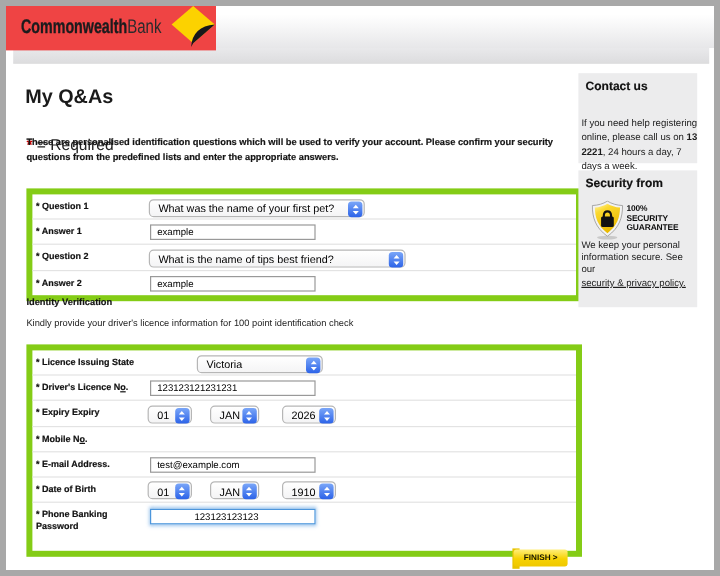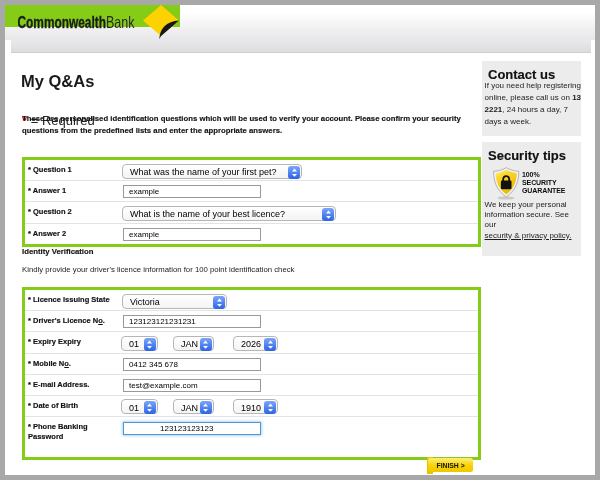--- a/index.html
+++ b/index.html
@@ -1,49 +1,49 @@
 <!DOCTYPE html>
 <html><head>
 <meta charset="utf-8">
 <style>
 html,body{margin:0;padding:0;}
 body{width:600px;height:480px;font-family:"Liberation Sans",sans-serif;-webkit-font-smoothing:antialiased;}
 #page{position:absolute;left:0;top:0;width:600px;height:480px;background:#a8a8a8;will-change:transform;}
 #inner{position:absolute;left:5px;top:5px;width:590px;height:470px;background:#fff;overflow:hidden;}
 
 #hdrgrad{position:absolute;left:0;top:0;width:590px;height:35px;background:linear-gradient(#ffffff 20%,#e7e7e9 100%);}
-#logobox{position:absolute;left:0;top:0;width:175px;height:22px;background:#84cc16;}
+#logobox{position:absolute;left:0;top:0;width:175px;height:37px;background:#ef4444;}
 #graybar{position:absolute;left:6px;top:35px;width:580px;height:12px;background:linear-gradient(#e9e9eb,#dddddf);border-bottom:1px solid #cfcfd1;}
 
 h1{position:absolute;left:16px;top:67px;margin:0;font-size:16.5px;color:#1a1a1a;}
 #req{position:absolute;left:17px;top:108px;font-size:13px;color:#222;}
 #req b{color:#c00;font-weight:bold;}
 #intro{position:absolute;left:17px;top:107.5px;font-size:7.75px;font-weight:bold;color:#151515;line-height:12px;-webkit-text-stroke:0.15px #151515;}
 
-.ftable{position:absolute;left:17px;width:453px;border:3px solid #84cc16;background:#fff;}
+.ftable{position:absolute;left:17px;width:453px;border:5px solid #84cc16;background:#fff;}
 #table1{top:152px;}
 #table2{top:282px;}
 .frow{position:relative;border-bottom:1px solid #e3e3e3;height:20.2px;}
 .frow:last-child{border-bottom:none;}
 .frow.tall{height:40px;}
 .flabel{position:absolute;left:3px;top:5px;font-size:7.5px;font-weight:bold;color:#111;line-height:10px;-webkit-text-stroke:0.15px #111;}
 
 .msel{position:absolute;left:97px;top:3.5px;height:15px;border:1px solid #b6b6b6;border-radius:4px;background:linear-gradient(#ffffff,#f4f4f5);box-sizing:border-box;}
 .msel .txt{position:absolute;left:7px;top:2.5px;font-size:9px;color:#000;white-space:nowrap;}
 .msel .btn{position:absolute;right:1px;top:1px;width:12px;height:13px;border-radius:3px;background:linear-gradient(#7aa6f8,#2c63e8);}
 .msel .btn svg{position:absolute;left:2.5px;top:2px;}
 
 .tinput{position:absolute;left:98px;top:4px;width:138px;height:13px;box-sizing:border-box;border:1px solid #999;background:#fff;font-size:8px;color:#000;padding:0 0 0 5px;line-height:11px;}
 .tinput.focus{border:1px solid #4c96dc;box-shadow:0 0 3px 1.2px rgba(95,160,225,.65);}
 
 .sbox{position:absolute;left:477px;width:99px;background:#ececed;}
 #contact{top:56px;height:75px;}
 #sectips{top:137px;height:114px;}
-.sbox h3{margin:0;position:absolute;left:6px;top:6px;font-size:13px;color:#111;-webkit-text-stroke:0.15px #111;}
-.sbox .body{position:absolute;left:2.5px;top:19px;width:108px;font-size:8px;color:#1c1c1c;line-height:11.9px;}
+.sbox h3{margin:0;position:absolute;left:6px;top:6px;font-size:10px;color:#111;-webkit-text-stroke:0.15px #111;}
+.sbox .body{position:absolute;left:2.5px;top:36px;width:108px;font-size:8px;color:#1c1c1c;line-height:11.9px;}
 #sectips .body{top:58px;line-height:10.2px;}
 .link{text-decoration:underline;}
 #shield{position:absolute;left:11px;top:25px;}
 #guar{position:absolute;left:40px;top:29px;font-size:7px;font-weight:bold;color:#0d0d0d;line-height:8px;letter-spacing:-0.1px;}
 
 #idv{position:absolute;left:17px;top:242px;font-size:7.75px;font-weight:bold;color:#151515;-webkit-text-stroke:0.15px #151515;}
 #idvsub{position:absolute;left:17px;top:259.5px;font-size:7.75px;color:#222;}
 
 #finish{position:absolute;left:422px;top:453px;width:46px;height:14px;}
 #finish .tab{position:absolute;left:0;top:-1.5px;width:6px;height:17px;background:#e7c300;}
@@ -83,42 +83,42 @@
             </span>
           </div>
     </div>
     <div class="frow">
       <span class="flabel">* Answer 1</span>
       <div class="tinput">example</div>
     </div>
     <div class="frow">
       <span class="flabel">* Question 2</span>
       <div class="msel" style="width:214px;">
-            <span class="txt">What is the name of your best licence?</span>
+            <span class="txt">What is the name of tips best friend?</span>
             <span class="btn">
               <svg width="7" height="9.4" viewBox="0 0 7 9.4">
                 <path d="M3.5,0.6 L6,3.5 L1,3.5 Z" fill="#fff"></path>
                 <path d="M3.5,8.8 L6,5.9 L1,5.9 Z" fill="#fff"></path>
               </svg>
             </span>
           </div>
     </div>
     <div class="frow">
       <span class="flabel">* Answer 2</span>
       <div class="tinput">example</div>
     </div>
   </div>
 
   <div id="idv">Identity Verification</div>
   <div id="idvsub">Kindly provide your driver's licence information for 100 point identification check</div>
 
   <div class="ftable" id="table2">
     <div class="frow">
       <span class="flabel">* Licence Issuing State</span>
-      <div class="msel" style="width:105px;">
+      <div class="msel" style="width:105px;margin-left:40px;">
             <span class="txt">Victoria</span>
             <span class="btn">
               <svg width="7" height="9.4" viewBox="0 0 7 9.4">
                 <path d="M3.5,0.6 L6,3.5 L1,3.5 Z" fill="#fff"></path>
                 <path d="M3.5,8.8 L6,5.9 L1,5.9 Z" fill="#fff"></path>
               </svg>
             </span>
           </div>
     </div>
     <div class="frow">
@@ -150,21 +150,20 @@
             <span class="btn">
               <svg width="7" height="9.4" viewBox="0 0 7 9.4">
                 <path d="M3.5,0.6 L6,3.5 L1,3.5 Z" fill="#fff"></path>
                 <path d="M3.5,8.8 L6,5.9 L1,5.9 Z" fill="#fff"></path>
               </svg>
             </span>
           </div>
     </div>
     <div class="frow">
       <span class="flabel">* Mobile N<u>o</u>.</span>
-      <div class="tinput">0412 345 678</div>
     </div>
     <div class="frow">
       <span class="flabel">* E-mail Address.</span>
       <div class="tinput">test@example.com</div>
     </div>
     <div class="frow">
       <span class="flabel">* Date of Birth</span>
       <div class="msel" style="left:96px;width:36.5px;">
             <span class="txt">01</span>
             <span class="btn">
@@ -204,21 +203,21 @@
     <div class="body"></div>
     <span class="txt">FINISH &gt;</span>
   </div>
 
   <div class="sbox" id="contact">
     <h3>Contact us</h3>
     <div class="body">If you need help registering<br>online, please call us on <b>13<br>2221</b>, 24 hours a day, 7<br>days a week.</div>
   </div>
 
   <div class="sbox" id="sectips">
-    <h3>Security tips</h3>
+    <h3>Security from</h3>
     <svg id="shield" width="27" height="33" viewBox="0 0 27 33">
       <defs>
         <linearGradient id="shg" x1="0" y1="0" x2="0.45" y2="1">
           <stop offset="0" stop-color="#fff6b0"></stop>
           <stop offset="0.3" stop-color="#fbd82e"></stop>
           <stop offset="1" stop-color="#e9b900"></stop>
         </linearGradient>
       </defs>
       <ellipse cx="13" cy="31" rx="8.5" ry="1.6" fill="#c9c9c9"></ellipse>
       <path d="M13.2,0.6 C16.8,2.9 21.3,4.1 25.8,4.3 C25.8,14 23.3,22.8 13.2,29.9 C3.1,22.8 0.6,14 0.6,4.3 C5.1,4.1 9.6,2.9 13.2,0.6 Z" fill="#f2f2f2" stroke="#999" stroke-width="0.7"></path>

